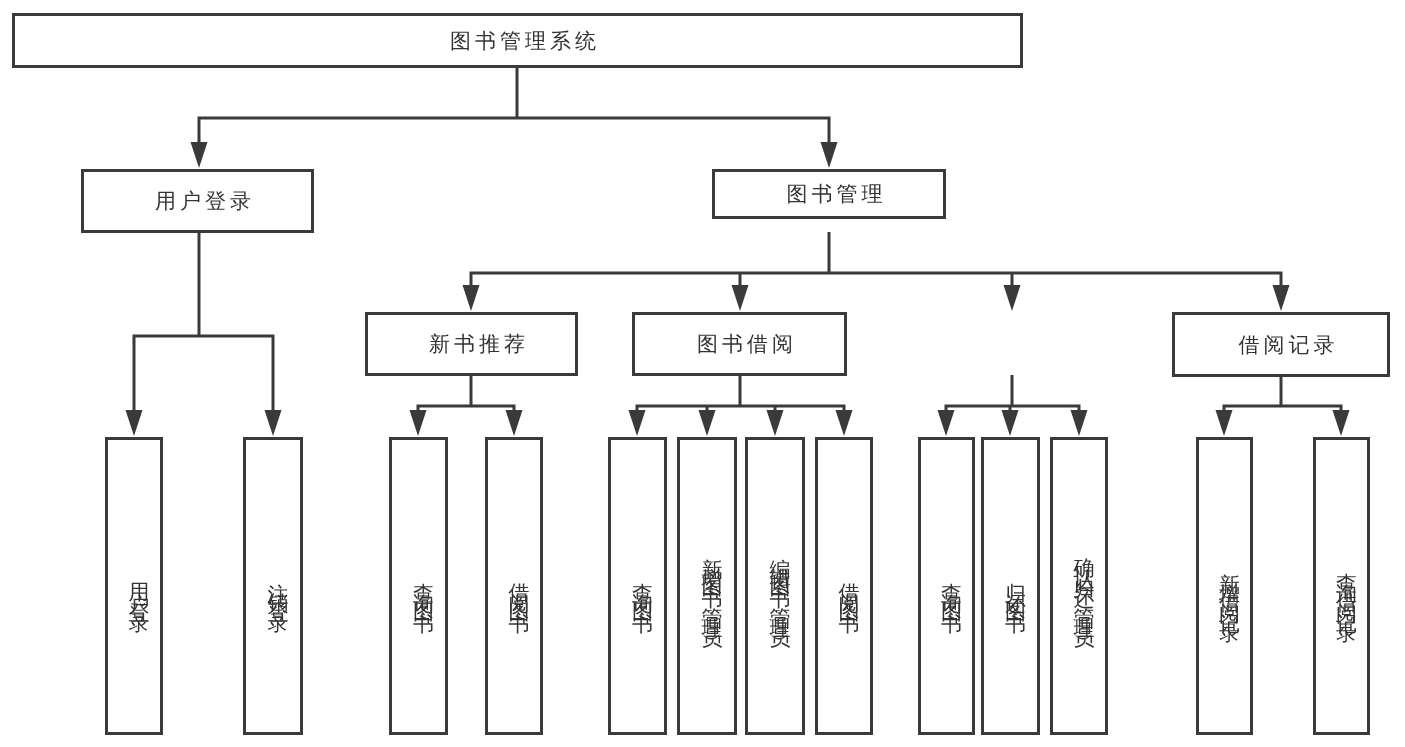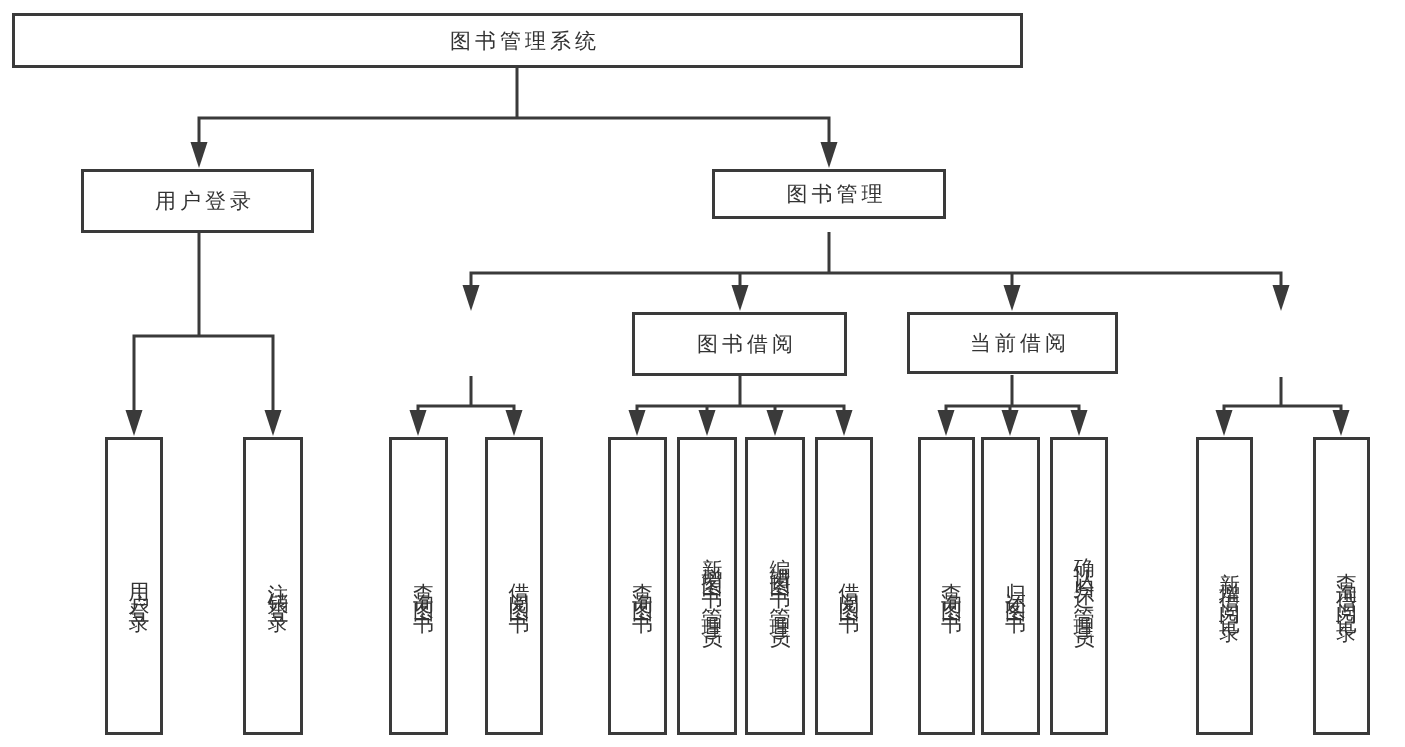--- a/index.html
+++ b/index.html
@@ -92,25 +92,28 @@
     <span class="lbl">图书管理系统</span>
   </div>
 
   <div class="node h" style="left:81px; top:169px; width:233px; height:64px">
     <span class="lbl">用户登录</span>
   </div>
   <div class="node h" style="left:712px; top:169px; width:234px; height:50px">
     <span class="lbl">图书管理</span>
   </div>
 
+  <div class="node h" style="left:365px; top:312px; width:213px; height:64px">
+    <span class="lbl">新书推荐</span>
+  </div>
   <div class="node h" style="left:632px; top:312px; width:215px; height:64px">
     <span class="lbl">图书借阅</span>
   </div>
-  <div class="node h" style="left:907px; top:312px; width:211px; height:62px">
-    <span class="lbl">当前借阅</span>
+  <div class="node h" style="left:1172px; top:312px; width:218px; height:65px">
+    <span class="lbl">借阅记录</span>
   </div>
 
   <div class="node v" style="left:105px; top:437px; width:58px; height:298px">
     <span class="lbl">用户登录</span>
   </div>
   <div class="node v" style="left:243px; top:437px; width:60px; height:298px">
     <span class="lbl">注销登录</span>
   </div>
   <div class="node v" style="left:389px; top:437px; width:59px; height:298px">
     <span class="lbl">查询图书</span>

